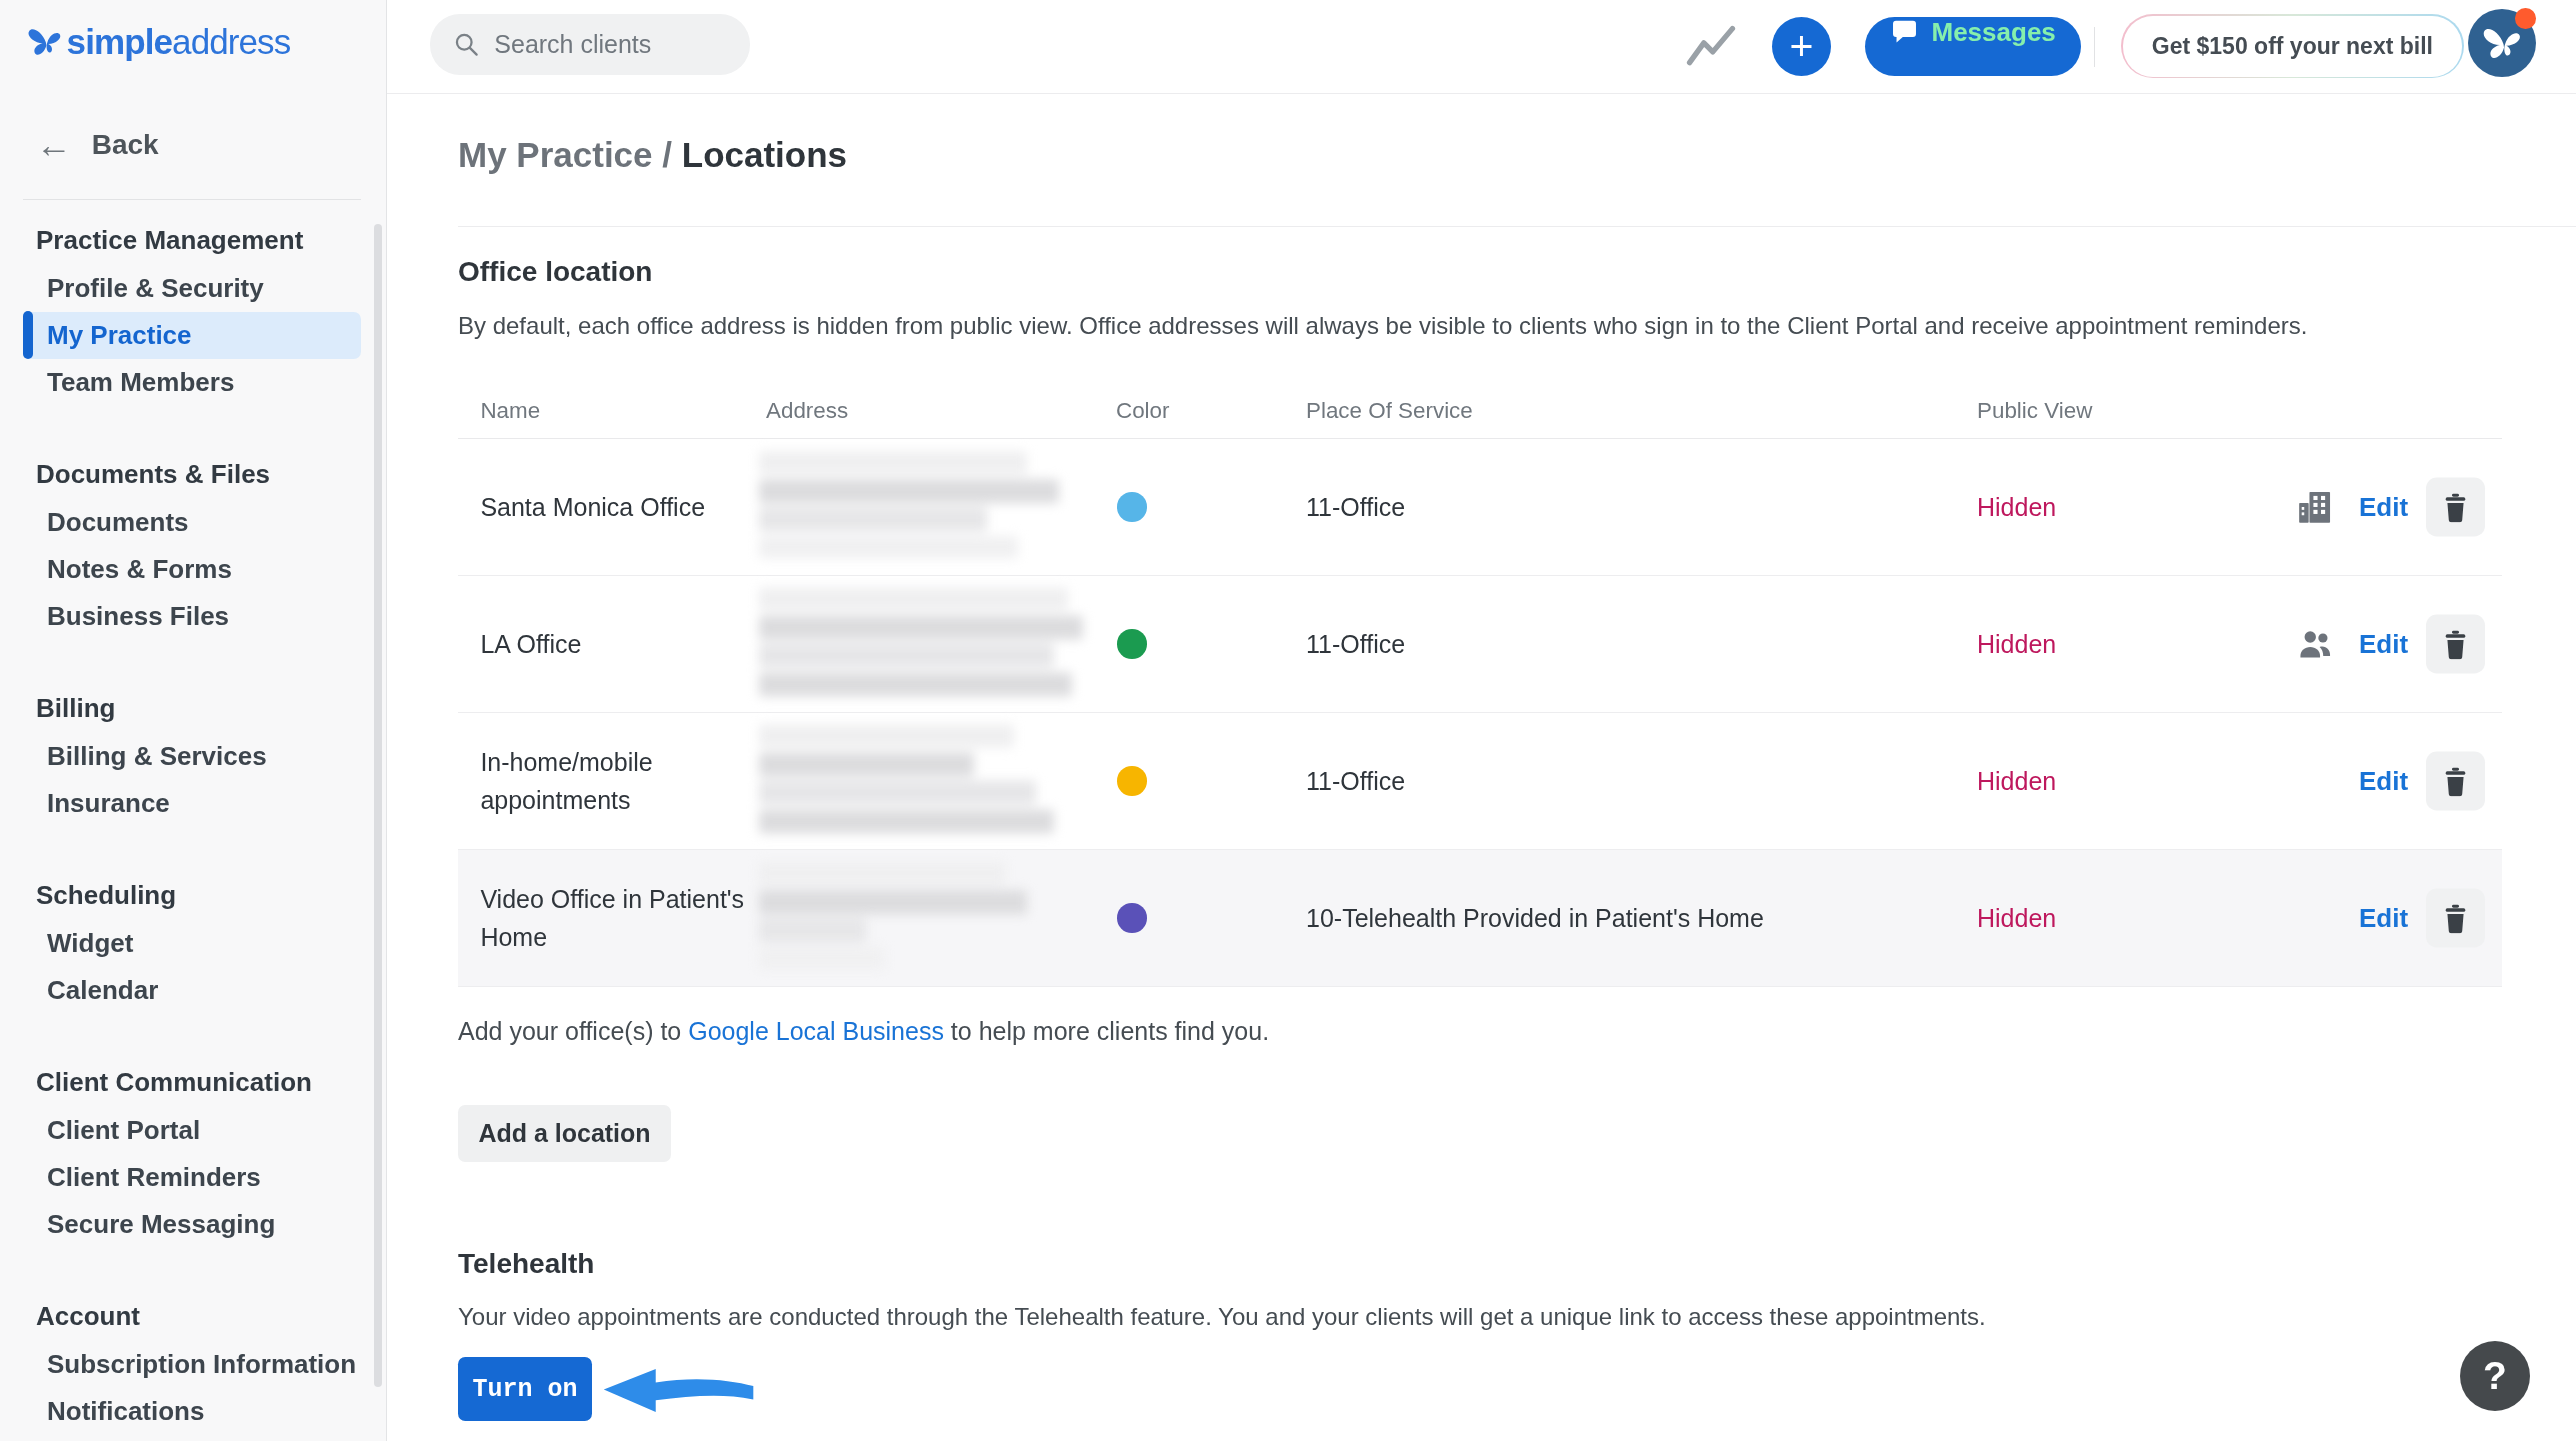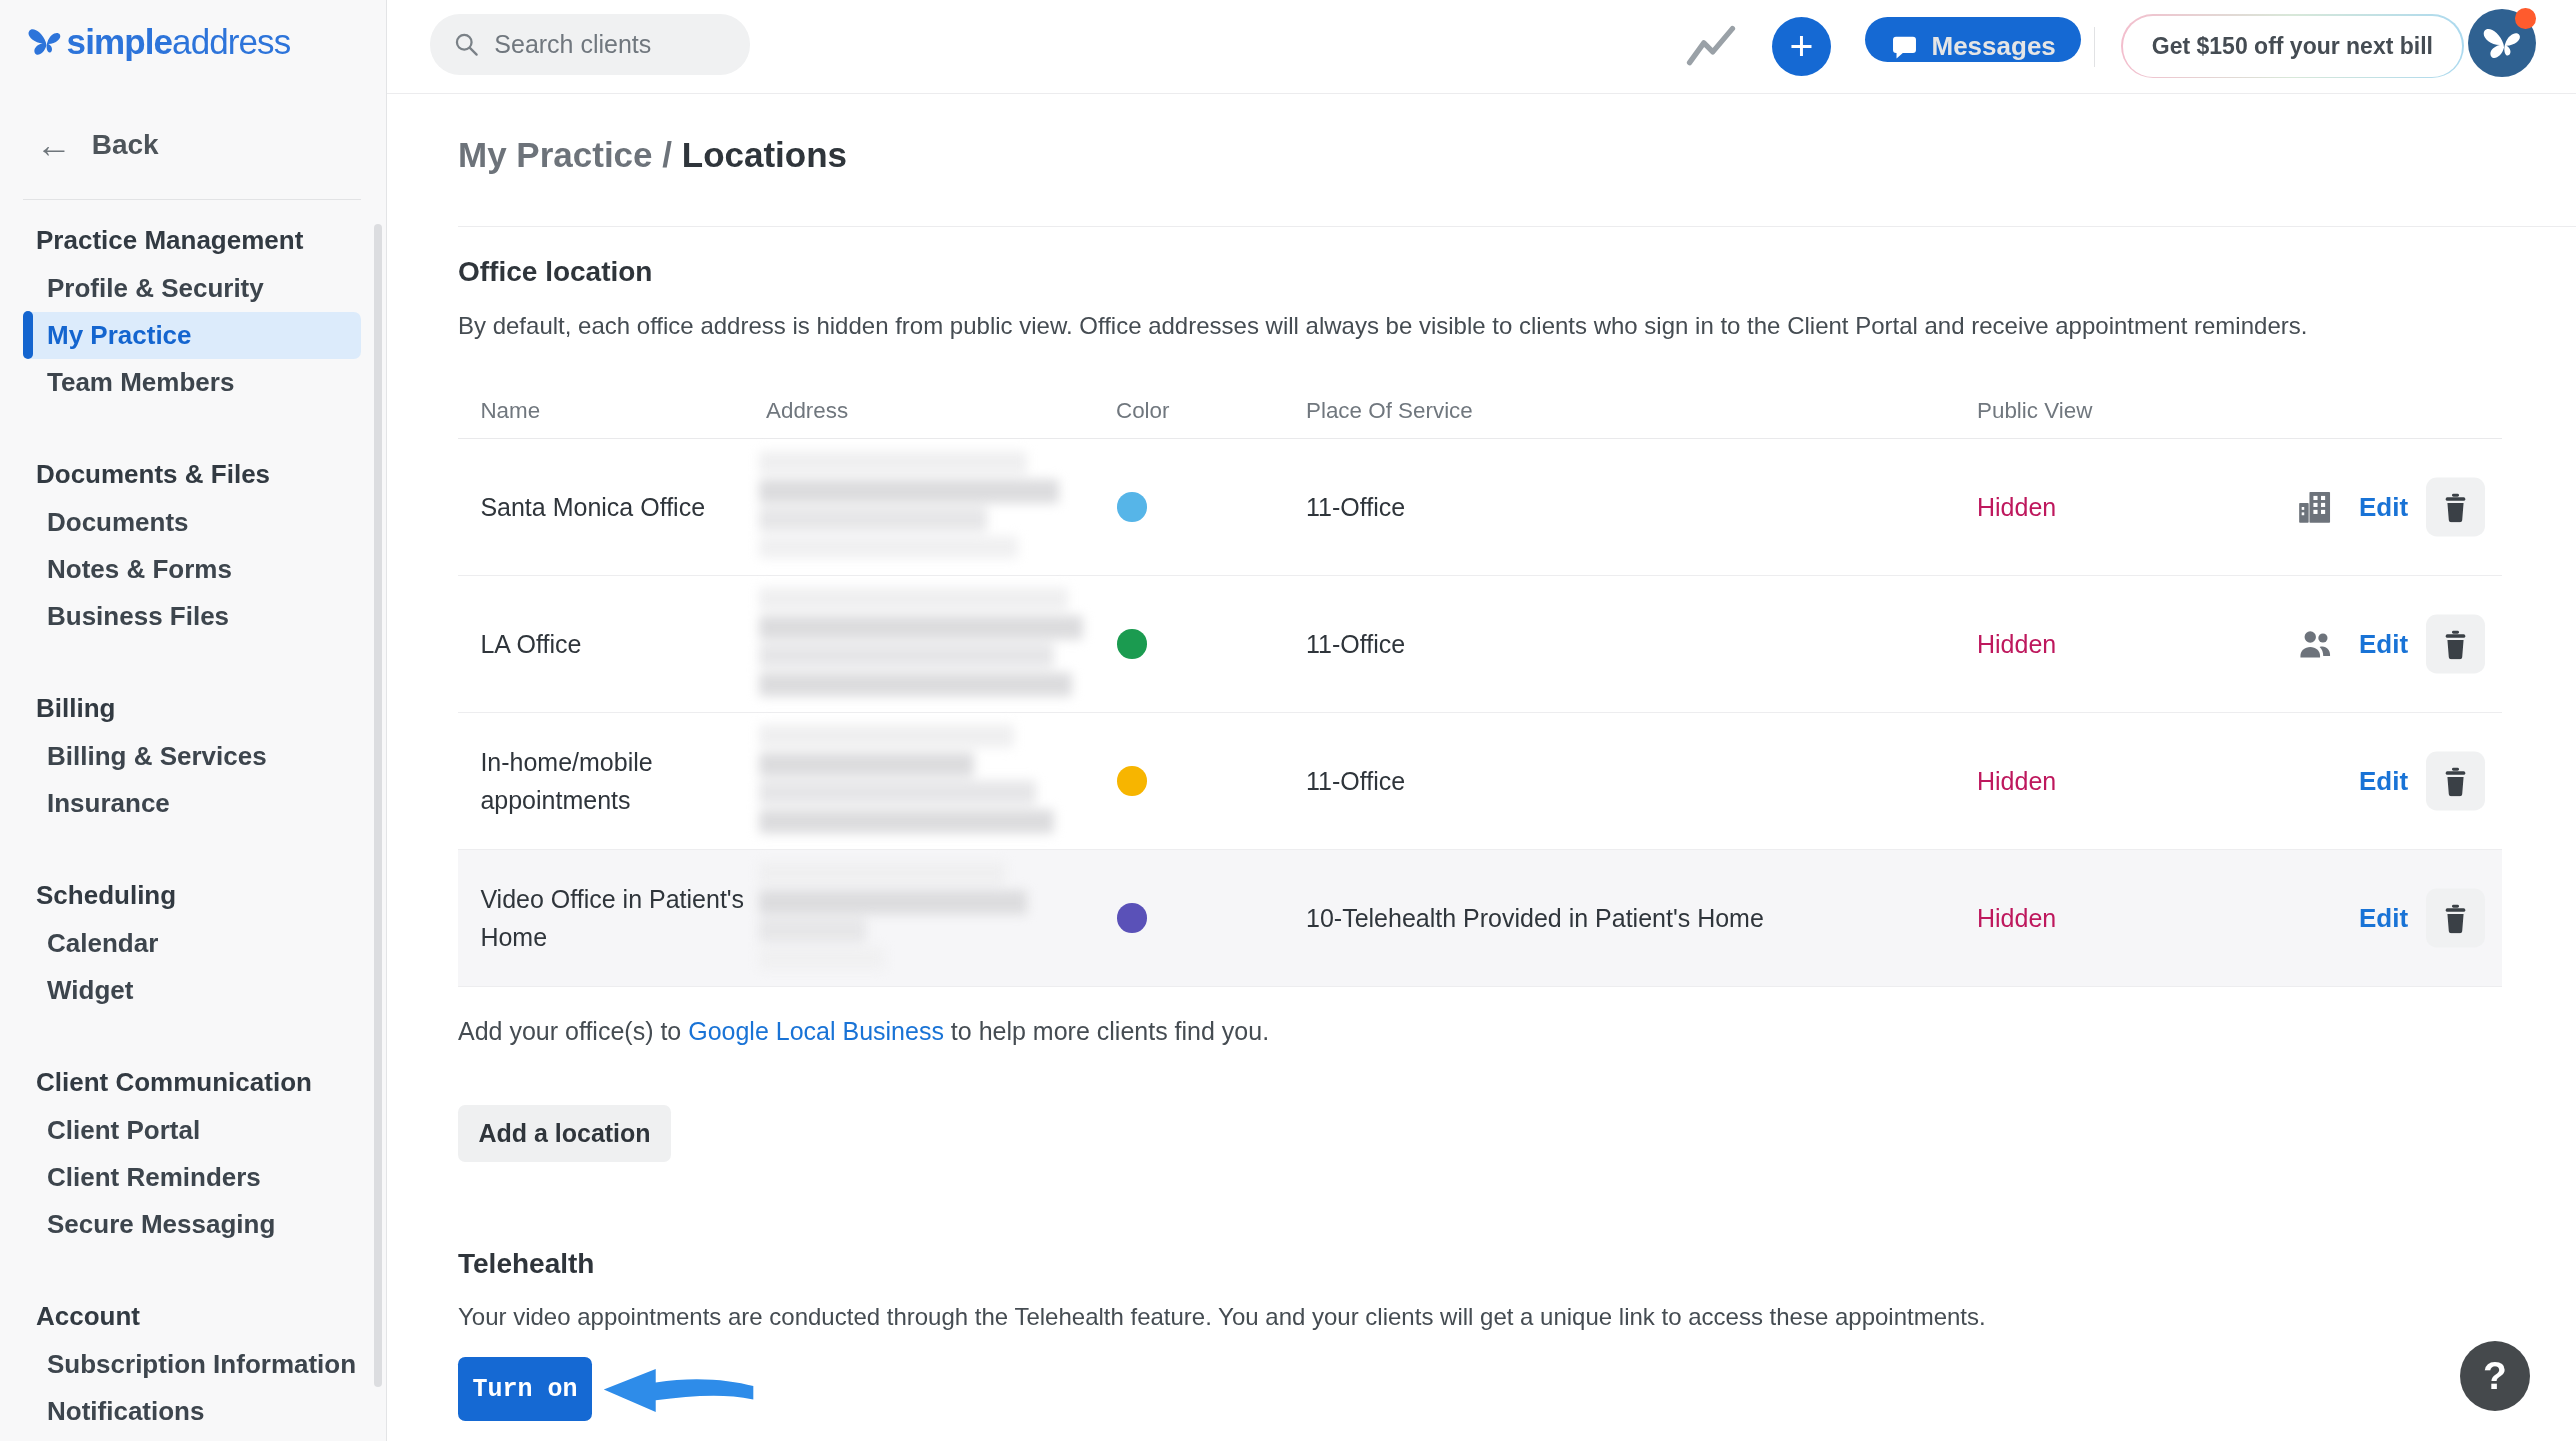--- a/index.html
+++ b/index.html
@@ -41,22 +41,22 @@
   .topbar { position:absolute; left:387px; top:0; width:2189px; height:94px;
             background:#fff; border-bottom:0.9px solid #ececee; }
   .search { position:absolute; left:43px; top:14.3px; width:320px; height:61px;
             border-radius:30px; background:#f0f1f2; display:flex; align-items:center;
             padding-left:23px; gap:14.3px; cursor:text; }
   .search-placeholder { font-size:25px; color:#70777e; }
   .trend { position:absolute; left:1299px; top:25px; width:50px; height:43px; cursor:pointer; }
   .plus-btn { position:absolute; left:1385px; top:17px; width:59px; height:59px;
               border-radius:50%; color:#fff; display:flex; align-items:center;
               justify-content:center; font-size:41px; font-weight:400; cursor:pointer; }
-  .messages-btn { position:absolute; left:1478px; top:17px; height:45px; border-radius:29.5px;
-                  color:#e5e5e5; display:flex; align-items:flex-end; gap:12.5px; padding:0 25px;
+  .messages-btn { position:absolute; left:1478px; top:17px; height:59px; border-radius:29.5px;
+                  color:#86efac; display:flex; align-items:flex-start; gap:12.5px; padding:0 25px;
                   font-size:26px; font-weight:700; cursor:pointer; }
   .header-sep { position:absolute; left:1707px; top:27px; width:0.9px; height:40px;
                 background:#e1e2e4; }
   .promo { position:absolute; left:1734px; top:14.3px; height:64px; border-radius:32px;
            background:linear-gradient(90deg,#f3becd,#d8e8d9,#abd9ef); padding:1.8px;
            cursor:pointer; }
   .promo-inner { height:100%; border-radius:30px; background:#fff; display:flex;
                  align-items:center; padding:0 29px; font-size:23px; font-weight:600;
                  color:#454c53; white-space:nowrap; }
   .avatar { position:absolute; left:2081px; top:9px; width:68px; height:68px;
@@ -158,22 +158,22 @@
         <div class="nav-item"><span class="item-label">Notes &amp; Forms</span></div>
         <div class="nav-item"><span class="item-label">Business Files</span></div>
       </div>
       <div class="nav-section">
         <div class="nav-header">Billing</div>
         <div class="nav-item"><span class="item-label">Billing &amp; Services</span></div>
         <div class="nav-item"><span class="item-label">Insurance</span></div>
       </div>
       <div class="nav-section">
         <div class="nav-header">Scheduling</div>
+        <div class="nav-item"><span class="item-label">Widget</span></div>
         <div class="nav-item"><span class="item-label">Calendar</span></div>
-        <div class="nav-item"><span class="item-label">Widget</span></div>
       </div>
       <div class="nav-section">
         <div class="nav-header">Client Communication</div>
         <div class="nav-item"><span class="item-label">Client Portal</span></div>
         <div class="nav-item"><span class="item-label">Client Reminders</span></div>
         <div class="nav-item"><span class="item-label">Secure Messaging</span></div>
       </div>
       <div class="nav-section">
         <div class="nav-header">Account</div>
         <div class="nav-item"><span class="item-label">Subscription Information</span></div>

